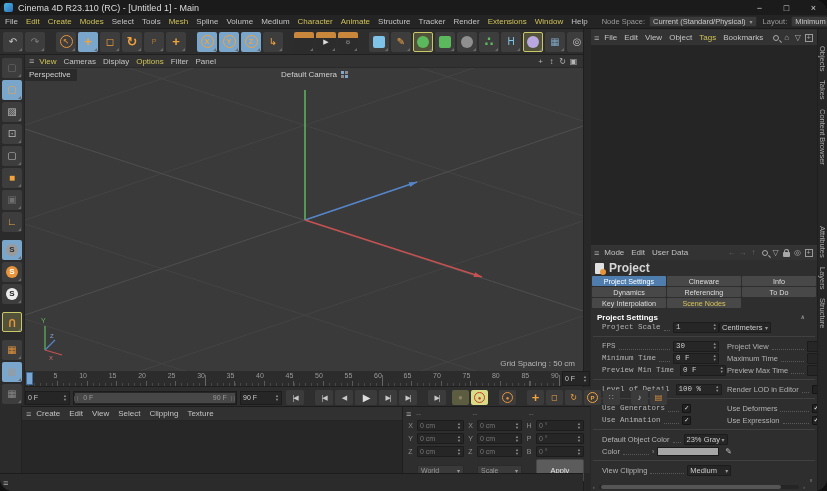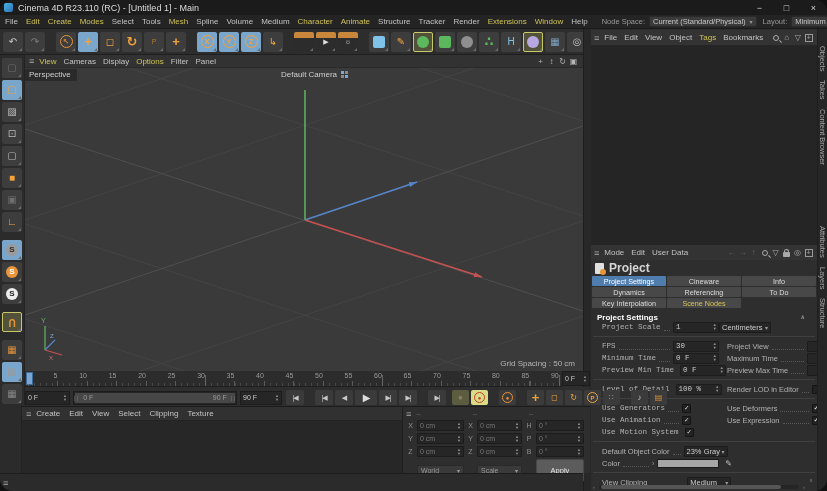--- a/index.html
+++ b/index.html
@@ -630,27 +630,20 @@
           <span class="albl" data-name="field-label">Use Animation</span>
             <span class="dots"></span>
           <span class="chk" style="margin-right:28px" data-name="use-animation-checkbox">✓</span>
         </span>
         <span class="rhalf">
             <span class="albl" data-name="field-label">Use Expression</span>
             <span class="dots"></span>
             <span class="chk sliver" data-name="use-expression-checkbox">✓</span>
           </span>
       </div>
-      <div class="arow" data-name="use-motion-system-row">
-        <span class="lhalf">
-          <span class="albl" data-name="field-label">Use Motion System</span>
-            <span class="dots"></span>
-          <span class="chk" style="margin-right:28px" data-name="use-motion-system-checkbox">✓</span>
-        </span>
-      </div>
       <div class="asep" data-name="separator"></div>
 
       <div class="arow" data-name="default-object-color-row">
         <span class="albl" data-name="field-label">Default Object Color</span>
           <span class="dots" style="flex:0 0 8px"></span>
         <span class="afield w44" data-name="default-object-color-select">
             <span>23% Gray</span>
             <span class="dd" data-name="chevron-down-icon">▾</span>
           </span>
       </div>

